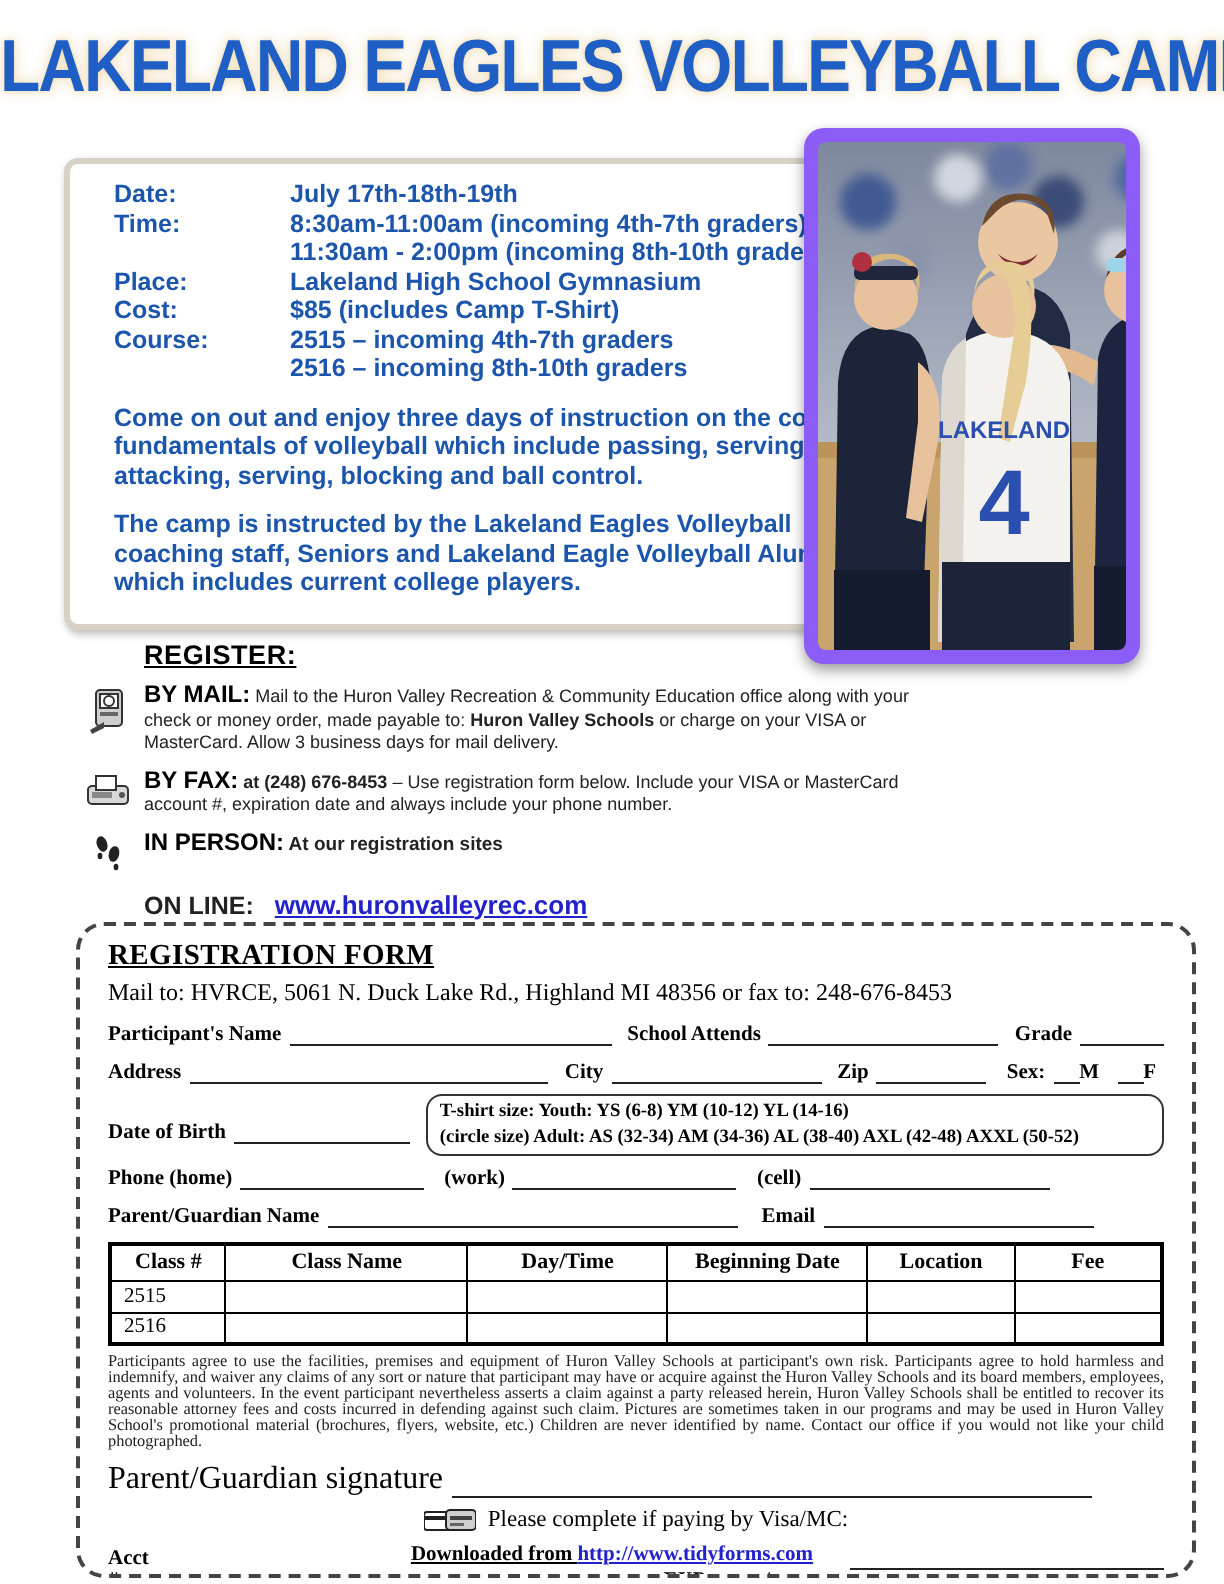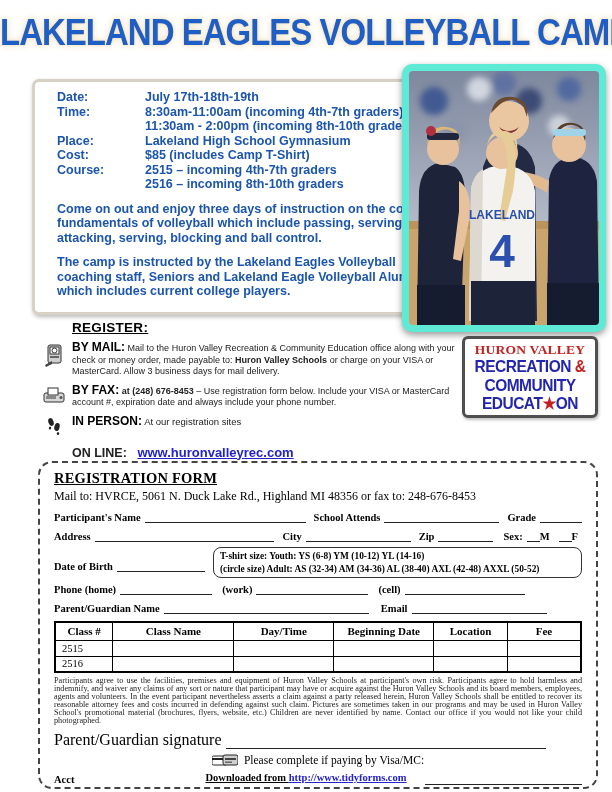--- a/index.html
+++ b/index.html
@@ -23,22 +23,22 @@
     box-shadow:1px 2px 4px rgba(0,0,0,.28);
     padding:8px 10px 6px 22px; color:#1b55ac; font-weight:bold;
   }
   .info-row { display:flex; font-size:12.5px; line-height:14.5px; }
   .info-label { width:88px; flex:0 0 88px; }
   .info-val { flex:1; }
   .info-cont { margin-left:88px; font-size:12.5px; line-height:14.5px; }
   .info-para { margin-top:10px; font-size:12.5px; line-height:14.5px; width:390px; }
   
   .photo {
-    position:absolute; left:402px; top:64px; width:204px; height:268px;
-    background:#5eead4; border-radius:10px; padding:7px;
+    position:absolute; left:402px; top:64px; width:168px; height:268px;
+    background:#8b5cf6; border-radius:10px; padding:7px;
     box-shadow:0 3px 7px rgba(0,0,0,.4);
   }
   .photo-inner { width:100%; height:100%; border-radius:4px; overflow:hidden; }
   
   .register { position:absolute; left:36px; top:320px; width:420px; color:#000; }
   .reg-heading { margin-left:36px; font-size:13.5px; font-weight:bold; text-decoration:underline; letter-spacing:.3px; }
   .reg-row { display:flex; margin-top:7px; }
   .reg-icon { flex:0 0 36px; display:flex; justify-content:center; align-items:flex-start; padding-top:1px; }
   .reg-text { flex:1; font-size:9px; line-height:11.5px; color:#222; }
   .reg-label { font-size:12px; font-weight:bold; color:#000; }
@@ -226,39 +226,33 @@
     <div class="reg-row">
       <div class="reg-icon">
         <svg class="icon-svg" width="16" height="20" viewBox="0 0 16 20">
             <ellipse cx="5" cy="5" rx="2.6" ry="4" transform="rotate(-18 5 5)" fill="#222"></ellipse>
             <ellipse cx="4" cy="11" rx="1.2" ry="1.6" fill="#222"></ellipse>
             <ellipse cx="11" cy="10" rx="2.6" ry="4" transform="rotate(14 11 10)" fill="#222"></ellipse>
             <ellipse cx="12" cy="16.5" rx="1.2" ry="1.6" fill="#222"></ellipse>
           </svg>
       </div>
       <div class="reg-text">
-        <span class="reg-label">IN PERSON:</span><span style="font-size:9.5px;"> At our registration sites</span>
+        <span class="reg-label">IN PERSON:</span><span style="font-size:9.5px;font-weight:bold;"> At our registration sites</span>
       </div>
     </div>
 
     <div class="reg-row online-row">
       <div class="reg-icon"></div>
       <div class="reg-text">
         <span class="online-label">ON LINE:</span>
         <a href="#" class="reg-link">www.huronvalleyrec.com</a>
       </div>
     </div>
   </div>
 
-  <div class="logo">
-    <div class="logo-l1">HURON VALLEY</div>
-    <div class="logo-l2"><span>RECREATION </span><span class="logo-red">&amp;</span></div>
-    <div class="logo-l2">COMMUNITY</div>
-    <div class="logo-l2"><span>EDUCAT</span><span class="logo-red">★</span><span>ON</span></div>
-  </div>
 
   <div class="form">
     <div class="form-title-row">
       <span class="form-title">REGISTRATION FORM</span>
     </div>
     <div class="mail-line">Mail to: HVRCE, 5061 N. Duck Lake Rd., Highland MI 48356  or fax to: 248-676-8453</div>
 
     <div class="f-row">
       <span class="lbl">Participant's Name</span>
       <span class="ln grow"></span>

